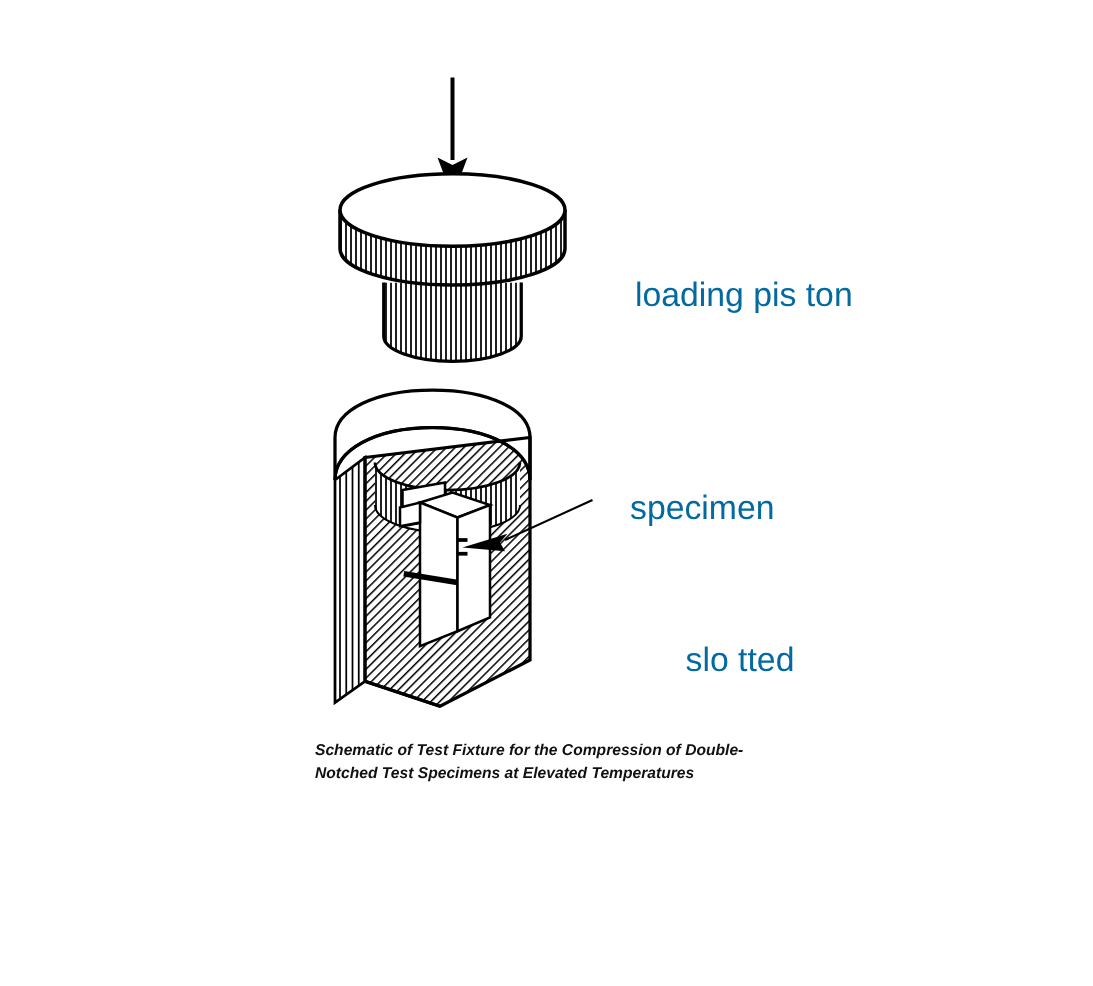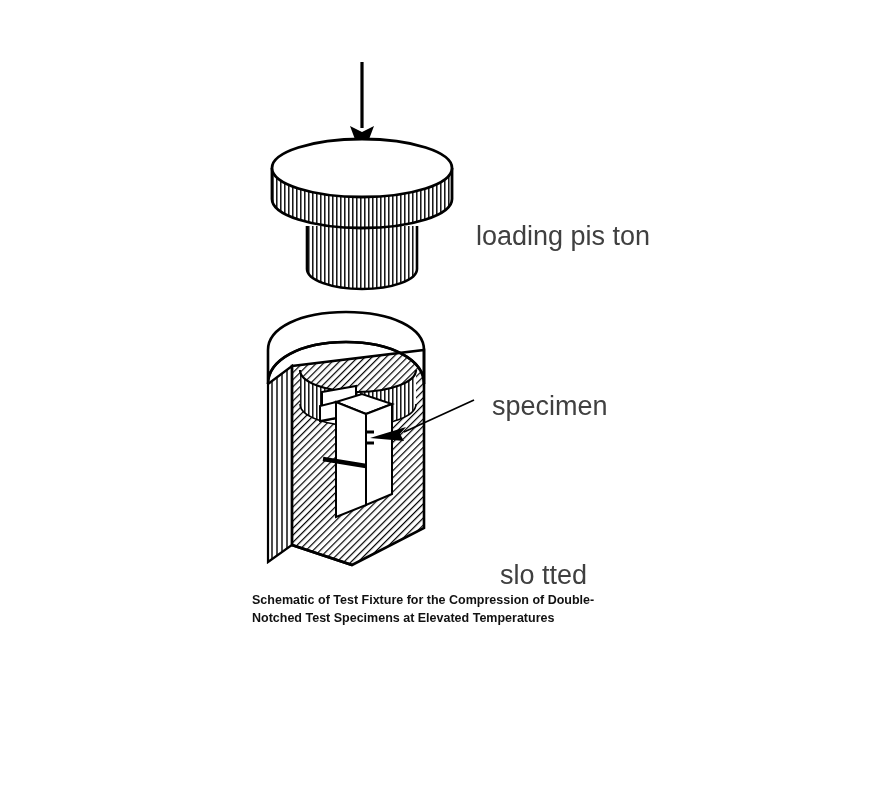--- a/index.html
+++ b/index.html
@@ -20,49 +20,52 @@
     left: 0;
     top: 0;
     width: 874px;
     height: 789px;
   }
   .label-text {
     position: absolute;
     font-family: "Liberation Sans", sans-serif;
     font-size: 27px;
     font-weight: 400;
-    color: #404040;
+    color: #0369a1;
     white-space: pre;
     letter-spacing: 0px;
     line-height: 1.25;
+    margin-left: 32px;
   }
   #label-loading-piston {
     left: 476px;
     top: 220px;
   }
   #label-specimen {
-    left: 492px;
+    left: 472px;
     top: 390px;
     text-align: right;
   }
   #label-slotted-body {
     left: 500px;
-    top: 491px;
+    top: 444px;
+    text-align: center;
     width: 120px;
   }
   #figure-caption {
     position: absolute;
     left: 252px;
     top: 591px;
     width: 370px;
     font-family: "Liberation Sans", sans-serif;
     font-size: 12.5px;
     font-weight: bold;
     line-height: 1.45;
     color: #111111;
+    font-style: italic;
   }
 </style>
 </head>
 <body>
 
 <div id="figure-root">
 
   <svg width="874" height="789" viewBox="0 0 874 789" xmlns="http://www.w3.org/2000/svg">
 
     <defs>

